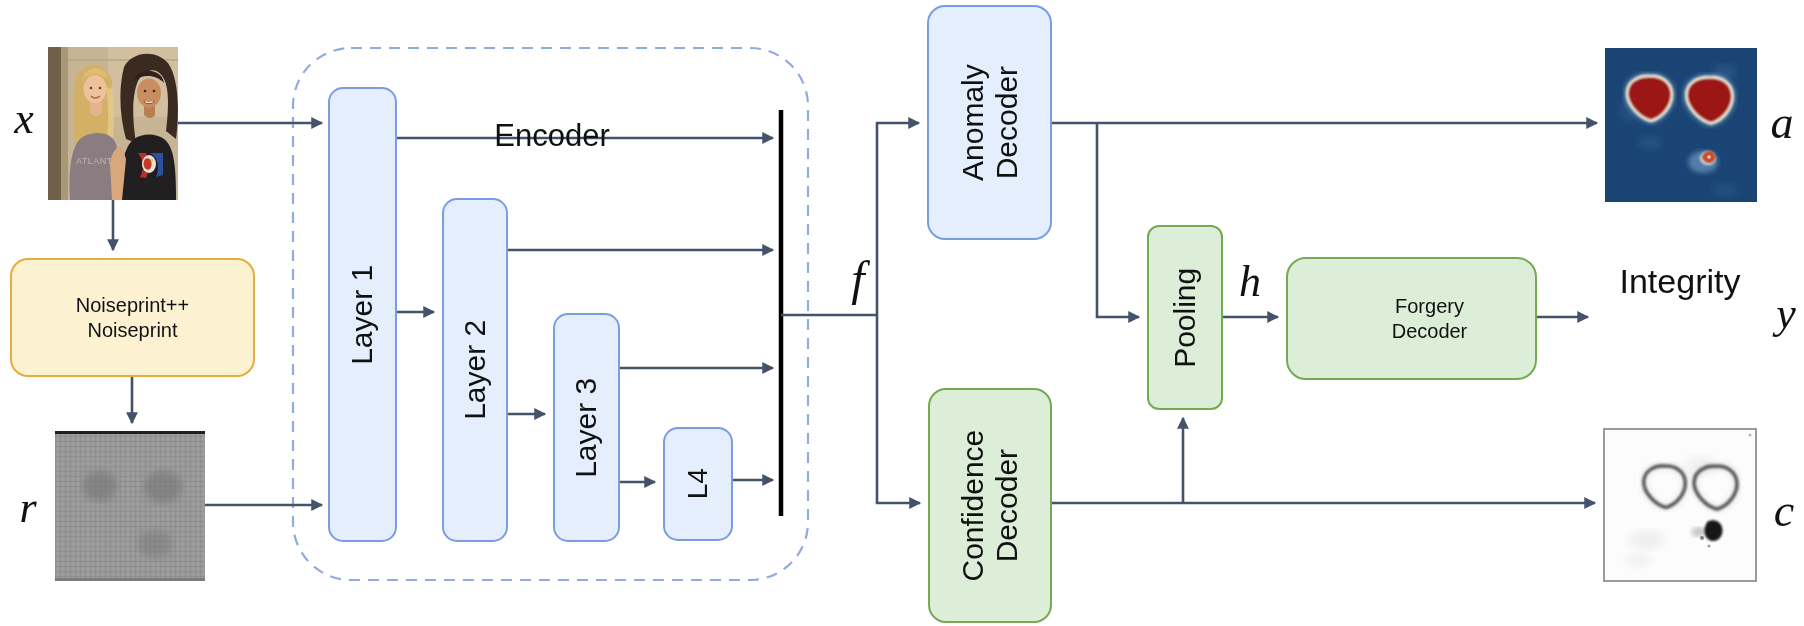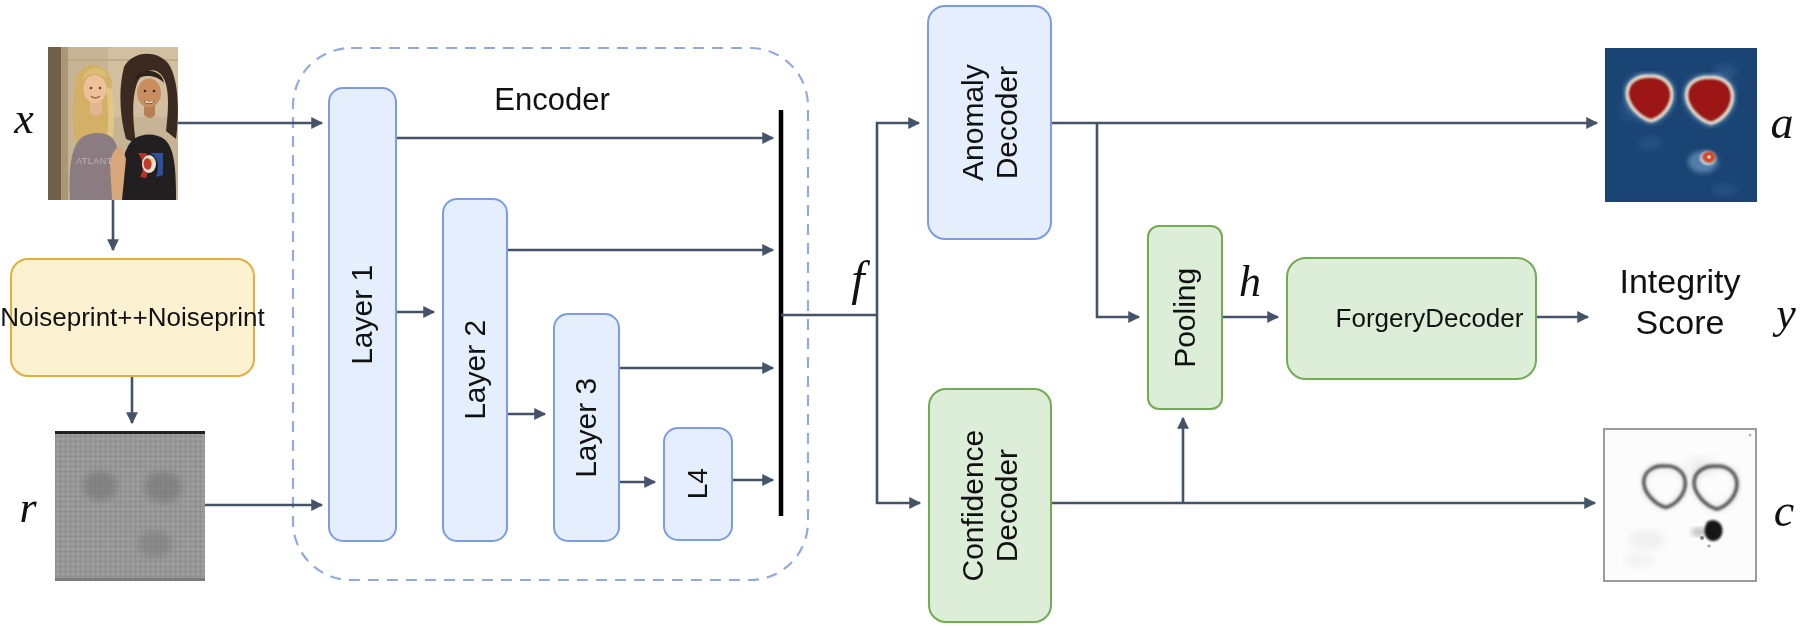--- a/index.html
+++ b/index.html
@@ -12,24 +12,24 @@
   .bar{stroke:var(--c-bar,#000);stroke-width:4.5;fill:none;}
   .dash{stroke:var(--c-encoder-dash,#93abdc);stroke-width:2.2;stroke-dasharray:11 8;fill:none;}
   .ah{fill:var(--c-arrow,#44536a);}
   .box{position:absolute;box-sizing:border-box;display:flex;align-items:center;justify-content:center;
        text-align:center;border-radius:16px;border:2.5px solid #888;}
   .blue{background:var(--c-blue-fill,#e4eefd);border-color:var(--c-blue-stroke,#7b9de0);}
   .yellow{background:var(--c-yellow-fill,#fcf2d2);border-color:var(--c-yellow-stroke,#e3ae3d);}
   .green{background:var(--c-green-fill,#dcedd8);border-color:var(--c-green-stroke,#74aa52);}
   .vlabel{transform:rotate(-90deg);display:flex;flex-direction:column;align-items:center;
           line-height:1.12;white-space:nowrap;font-size:30px;}
-  .hlines{display:flex;flex-direction:row;line-height:1.25;font-size:26px;}
+  .hlines{display:flex;flex-direction:column;line-height:1.25;font-size:20px;}
   .math{font-family:"Liberation Serif",serif;font-style:italic;font-size:44px;
         display:flex;align-items:center;justify-content:center;}
-  .enc-title{font-size:31px;}
+  .enc-title{font-size:31px;margin-top:36px;}
   .score{font-size:34px;line-height:1.2;}
 </style>
 </head>
 <body>
 
 <div class="canvas">
 
   <svg class="overlay" width="1804" height="626" viewBox="0 0 1804 626">
     <defs>
       <marker id="ah" viewBox="0 0 12 12" refX="10" refY="6" markerWidth="5.5" markerHeight="5.5" orient="auto">
@@ -198,21 +198,20 @@
 
   <div class="box green" style="left:1286px;top:257px;width:251px;height:123px;border-radius:20px;padding-left:36px;">
     <div class="hlines">
       <span>Forgery</span>
       <span>Decoder</span>
     </div>
   </div>
 
   <div class="abs score" style="left:1596px;top:261px;width:168px;text-align:center;">
     <div><span>Integrity</span></div>
-    <div><span>Score</span></div>
   </div>
 
   <div class="abs" style="left:1605px;top:48px;width:152px;height:154px;">
     <svg width="152" height="154" viewBox="0 0 152 154">
       <defs>
         <filter id="ab1">
             <feGaussianBlur stdDeviation="2.5"></feGaussianBlur>
           </filter>
         <filter id="ab2">
             <feGaussianBlur stdDeviation="0.8"></feGaussianBlur>

